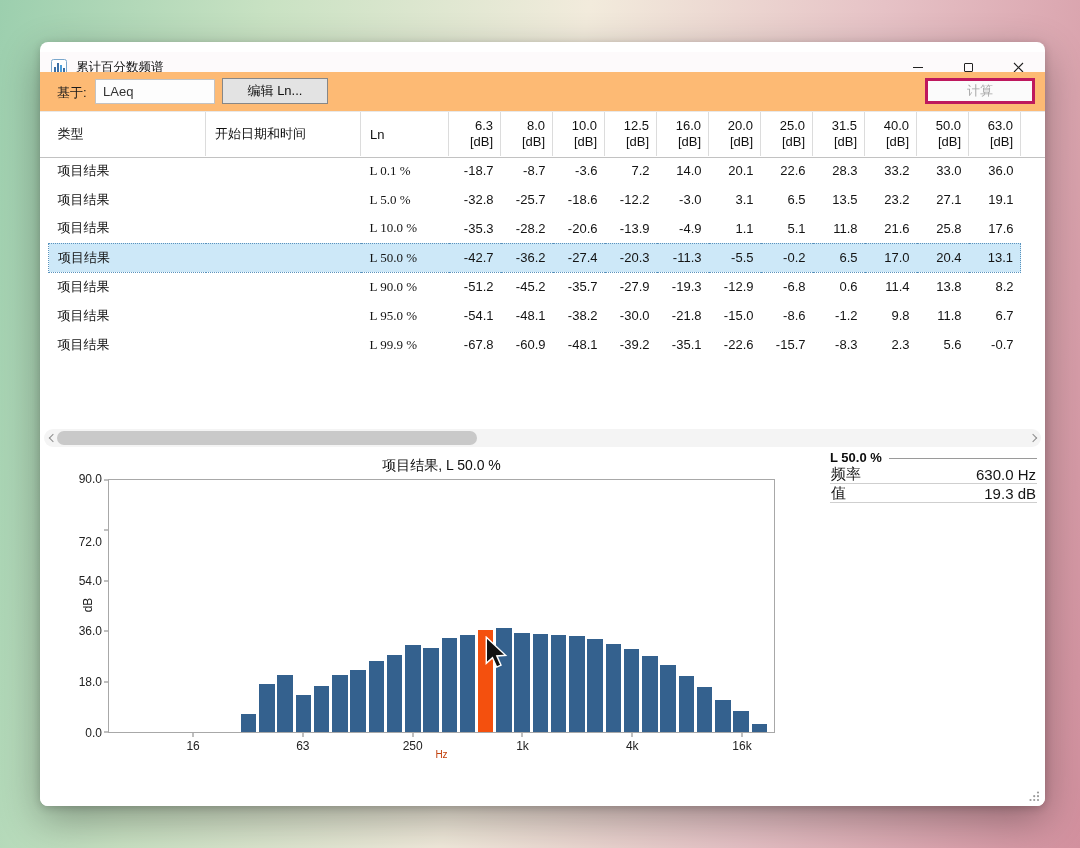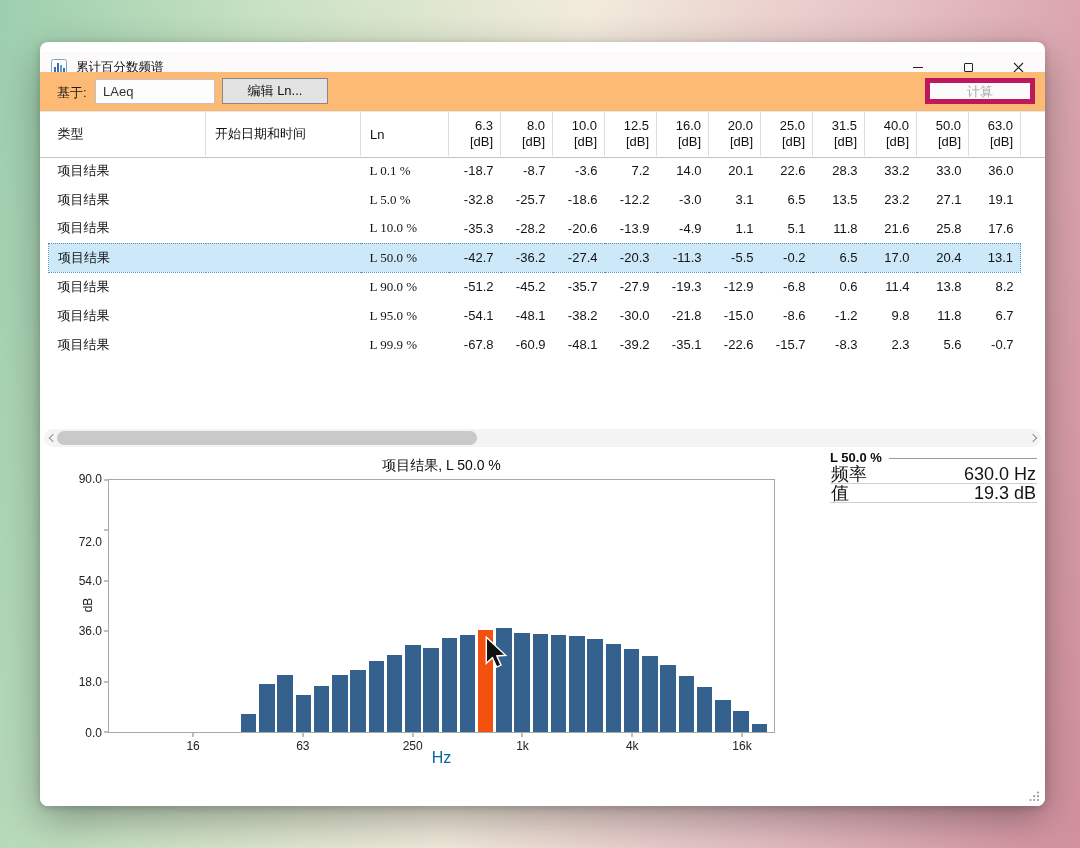--- a/index.html
+++ b/index.html
@@ -24,21 +24,21 @@
   .glyph-max { width:9px; height:9px; border:1px solid #222; border-radius:1px; }
 
   
   .toolbar { position:absolute; top:30px; left:0; right:0; height:39px; background:#fdba74; }
   .based-label { position:absolute; left:17px; top:12px; }
   .based-input { position:absolute; left:55px; top:7px; width:120px; height:25px;
     border:1px solid #c3c3c3; background:#fdfdfd; padding:0 7px; font-family:inherit; font-size:13px; color:#333; }
   .edit-btn { position:absolute; left:182px; top:6px; width:106px; height:26px;
     background:#e3e3e3; border:1px solid #878787; font-family:inherit; font-size:13px; color:#111; }
   .calc-btn { position:absolute; right:10px; top:6px; width:110px; height:26px;
-    background:#fbfbfb; border:5px solid #be185d; font-family:inherit; font-size:13px; color:#a8a8a8; }
+    background:#fbfbfb; border:3px solid #be185d; font-family:inherit; font-size:13px; color:#a8a8a8; }
 
   
   .table-area { position:absolute; left:0; right:0; top:69px; height:320px; border-top:1px solid #e8e8e8; background:#fff; }
   .header-underline { position:absolute; left:0; right:0; top:45px; height:1px; background:#c2c2c2; }
   table.data { border-collapse:collapse; table-layout:fixed; width:972px; margin-left:8px; }
   .data th { height:44px; font-weight:400; font-size:13px; color:#111; }
   .data th + th { border-left:1px solid #dcdcdc; }
   .data th:last-child { border-right:1px solid #dcdcdc; }
   .data th.h-text { text-align:left; padding-left:9px; vertical-align:middle; }
   .data th.ht0 { width:157px; } .data th.ht1 { width:155px; } .data th.ht2 { width:88px; }
@@ -65,29 +65,29 @@
   .plot { position:absolute; left:68px; top:29px; width:667px; height:254px; border:1px solid #a8a8a8; background:#fff; }
   .bar { position:absolute; bottom:0; }
   .y-axis { position:absolute; left:0; top:29px; width:64px; height:254px; }
   .y-lab { position:absolute; right:2px; transform:translateY(-50%); font-size:12px; color:#222; white-space:nowrap; }
   .ytickmark { position:absolute; left:-5px; width:4px; height:1px; background:#808080; transform:translateY(-50%); }
   .ylabel { position:absolute; left:36px; top:148px; width:24px; text-align:center; font-size:12px; color:#222;
     transform:rotate(-90deg); }
   .x-axis { position:absolute; left:68px; top:283px; width:667px; height:30px; }
   .x-lab { position:absolute; top:6px; transform:translateX(-50%); font-size:12px; color:#222; white-space:nowrap; }
   .xtickmark { position:absolute; top:0; width:1px; height:4px; background:#808080; transform:translateX(-0.5px); }
-  .xlabel { position:absolute; left:68px; top:299px; width:667px; text-align:center; font-size:16px; color:#0369a1; }
+  .xlabel { position:absolute; left:68px; top:299px; width:667px; text-align:center; font-size:10px; color:#c2410c; }
 
   
   .info-panel { position:absolute; left:790px; top:0; width:207px; }
   .ip-header { display:flex; align-items:center; height:15px; }
   .ip-title { font-weight:700; font-size:13px; white-space:nowrap; color:#0d0d0d; }
   .ip-line { flex:1; height:1px; background:#9a9a9a; margin-left:7px; margin-top:2px; }
   .ip-row { display:flex; justify-content:space-between; align-items:center; height:19px;
-    border-bottom:1px solid #cfcfcf; font-size:18px; padding:0 1px; color:#141414; }
+    border-bottom:1px solid #cfcfcf; font-size:15px; padding:0 1px; color:#141414; }
 
   .cursor { position:absolute; left:444px; top:594px; z-index:50; }
   .resize-grip { position:absolute; right:5px; bottom:4px; }
 </style>
 </head>
 <body>
 
 <div class="desktop">
   <div class="window">
 

